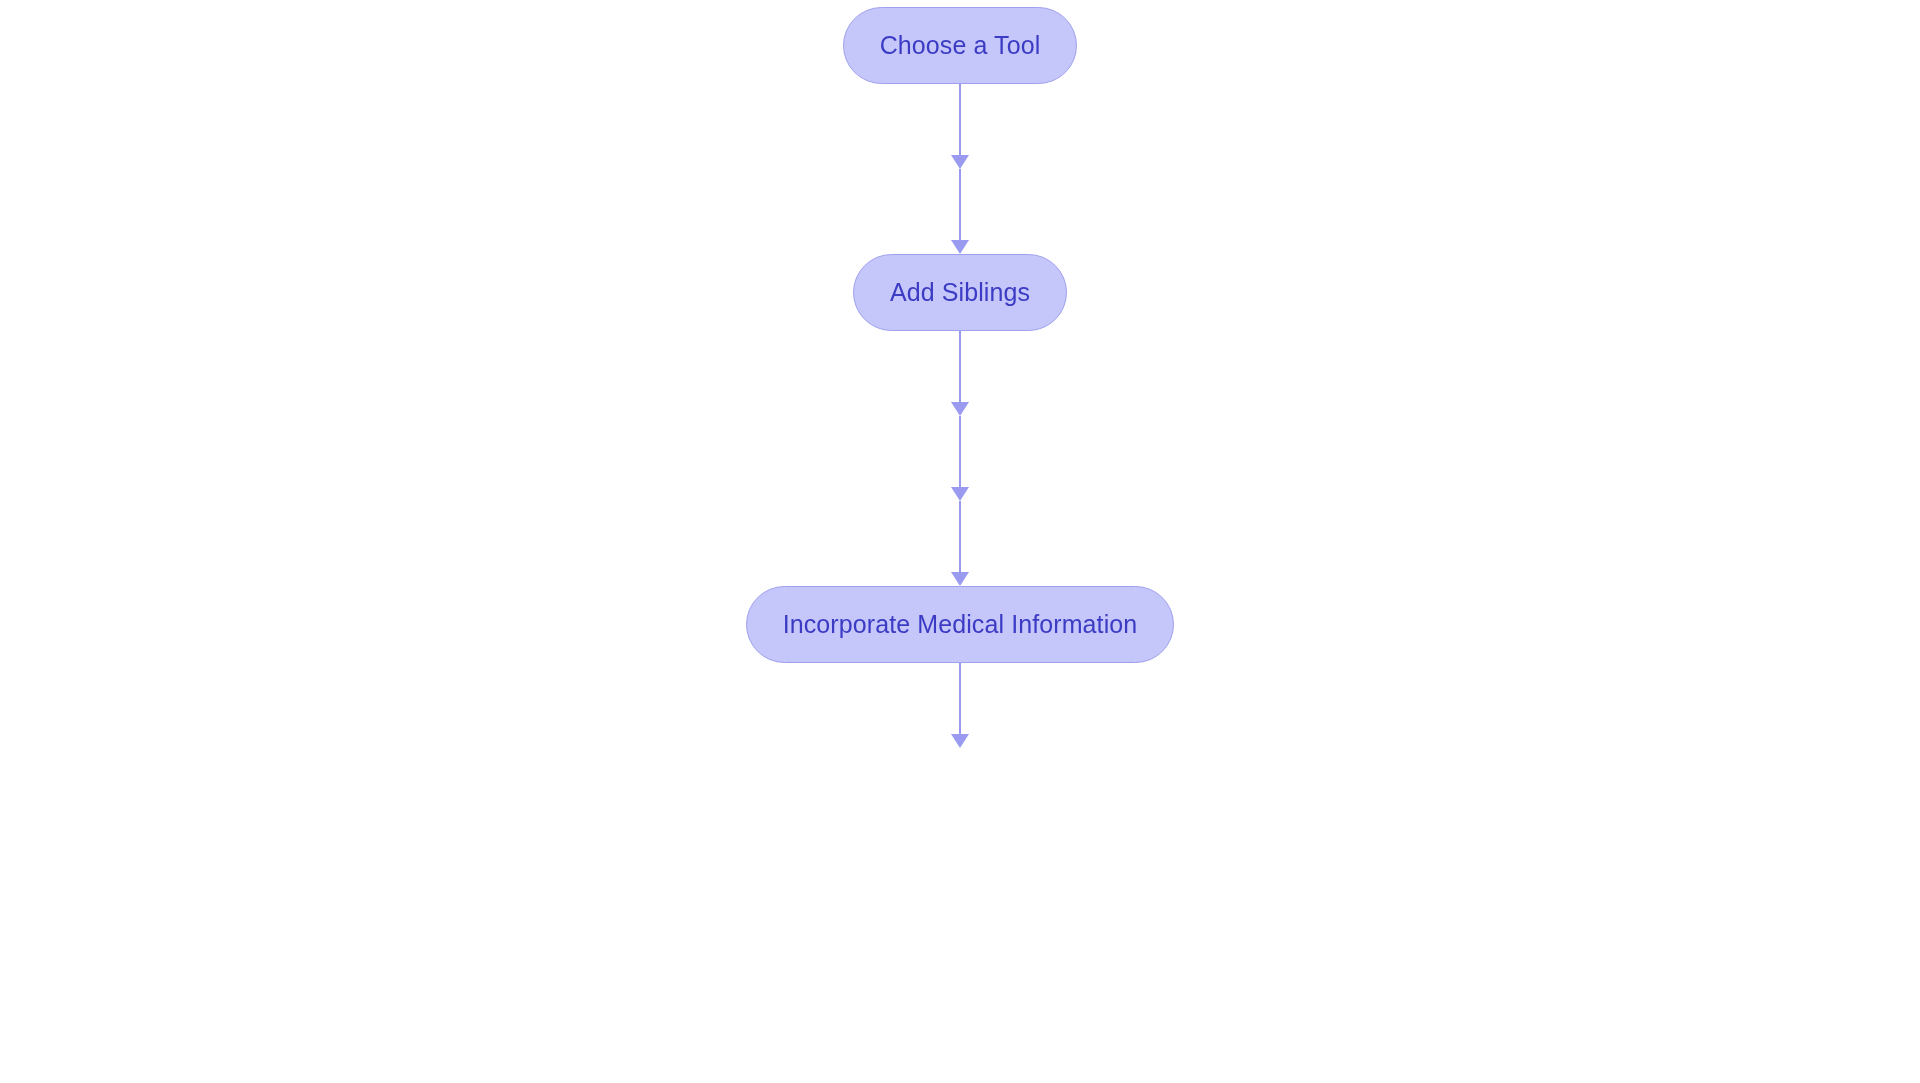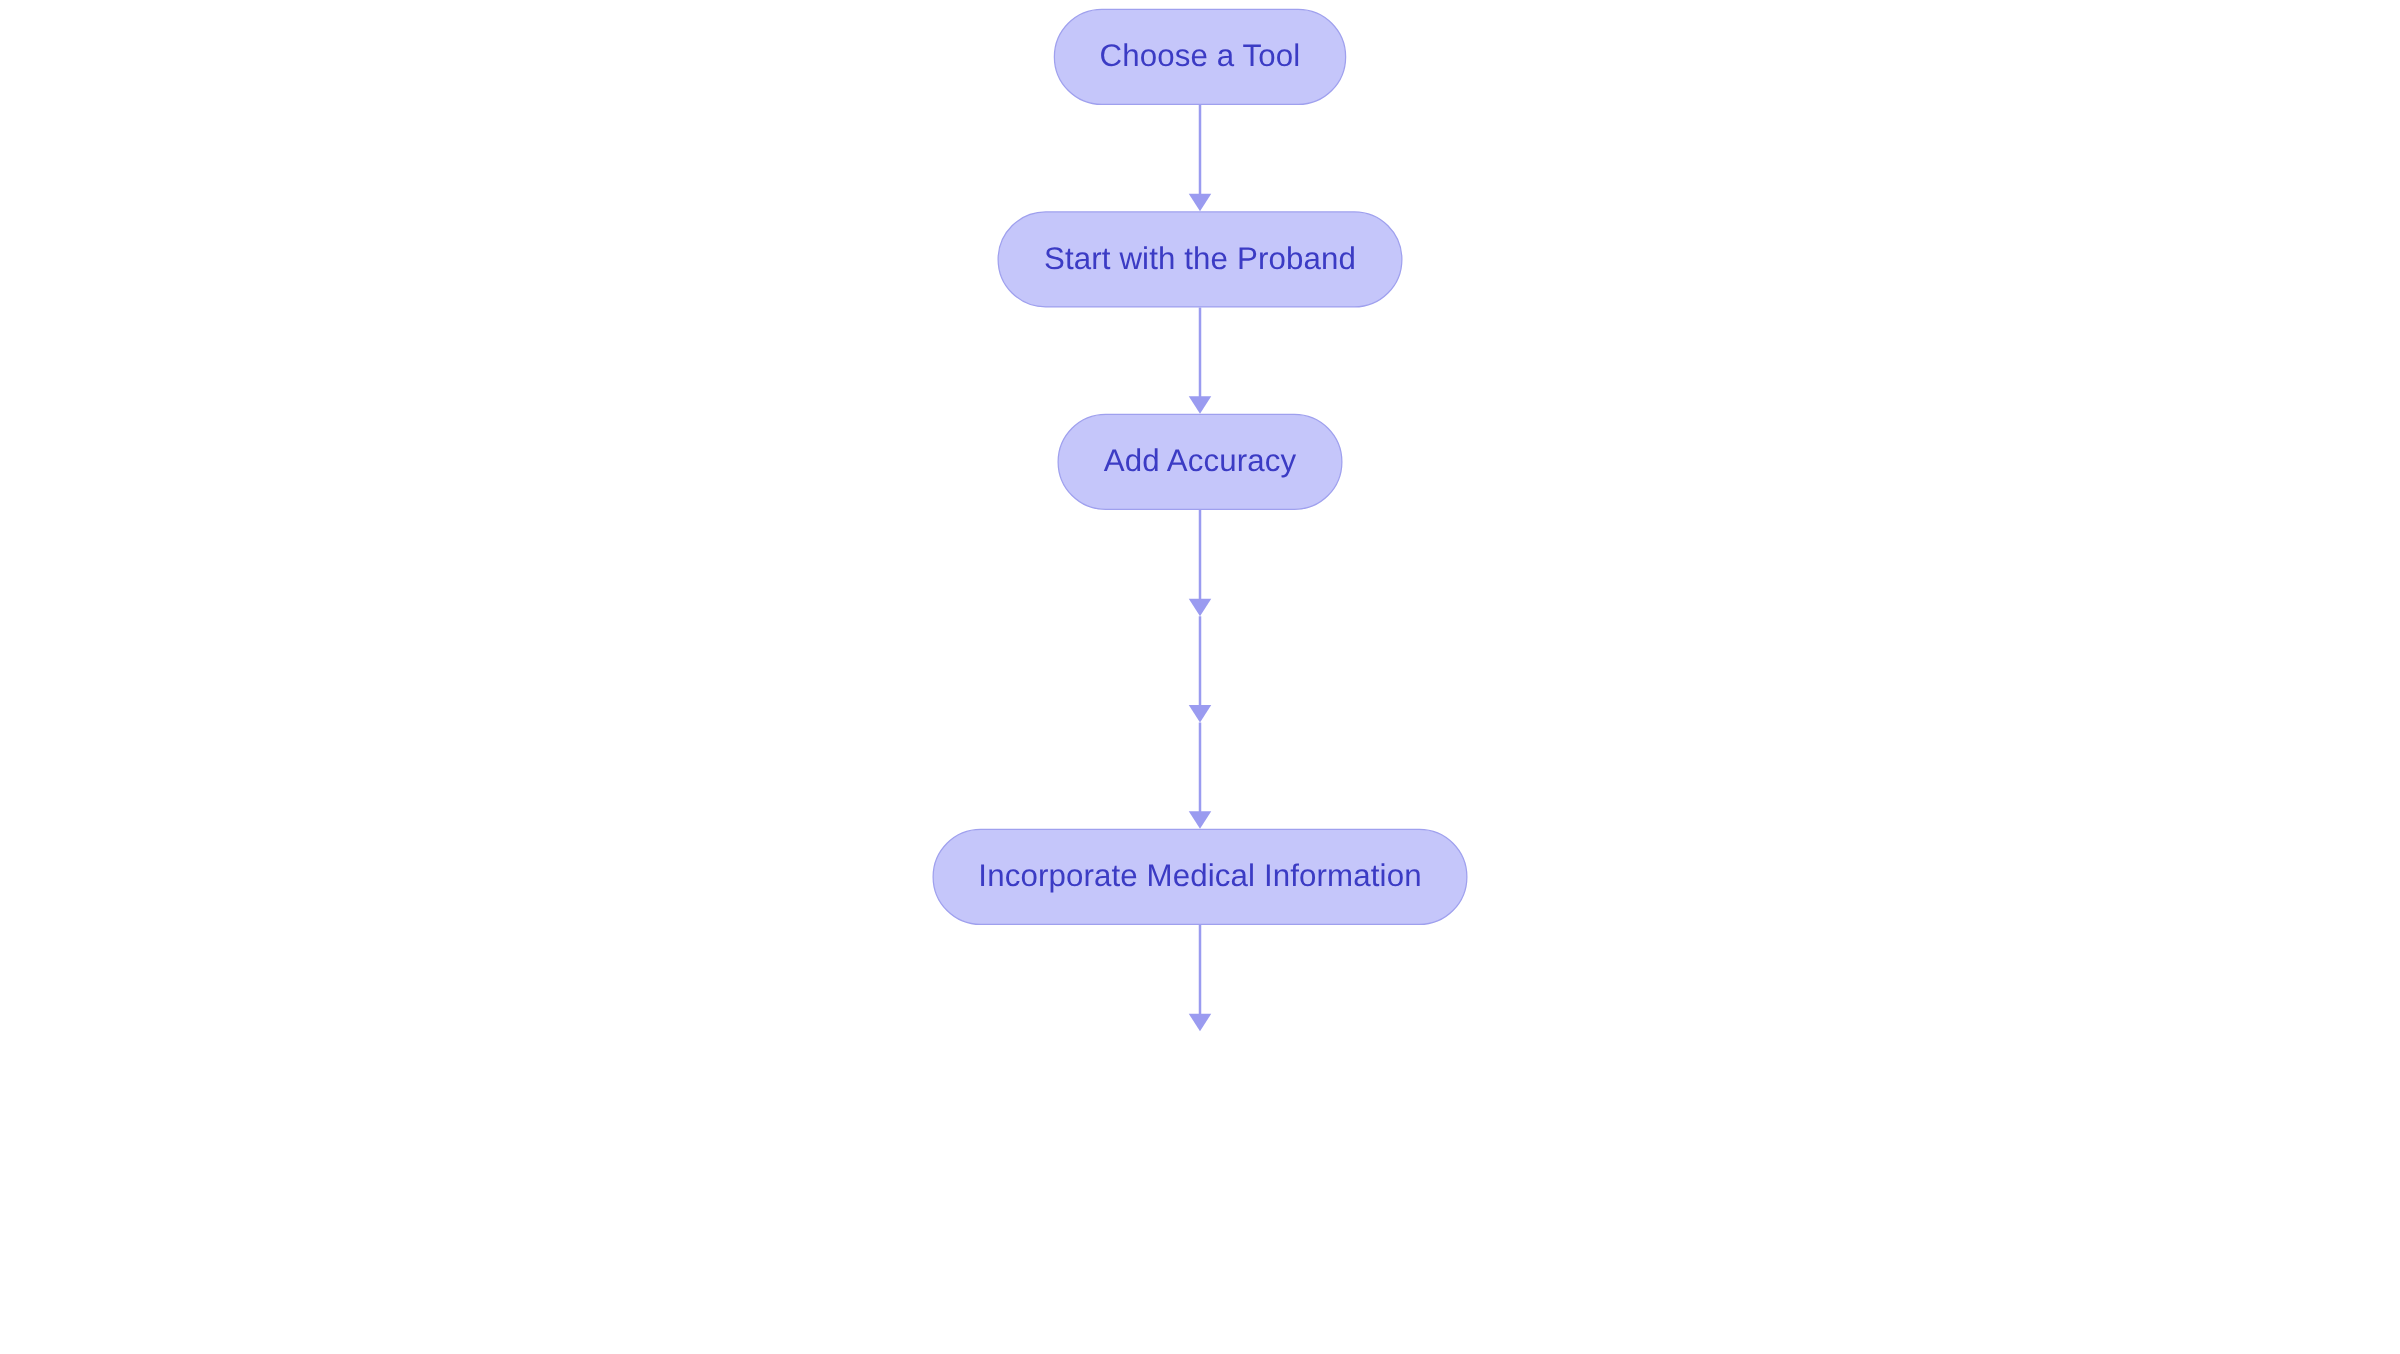--- a/index.html
+++ b/index.html
@@ -93,31 +93,28 @@
 
     <div class="node">
       <span class="node-label">Choose a Tool</span>
     </div>
 
     <div class="connector">
       <div class="connector-line"></div>
       <div class="connector-head"></div>
     </div>
 
-    <div class="node">
-      <span class="node-label">Start with the Proband</span>
-    </div>
 
     <div class="connector">
       <div class="connector-line"></div>
       <div class="connector-head"></div>
     </div>
 
     <div class="node">
-      <span class="node-label">Add Accuracy</span>
+      <span class="node-label">Add Siblings</span>
     </div>
 
     <div class="connector">
       <div class="connector-line"></div>
       <div class="connector-head"></div>
     </div>
 
 
     <div class="connector">
       <div class="connector-line"></div>

